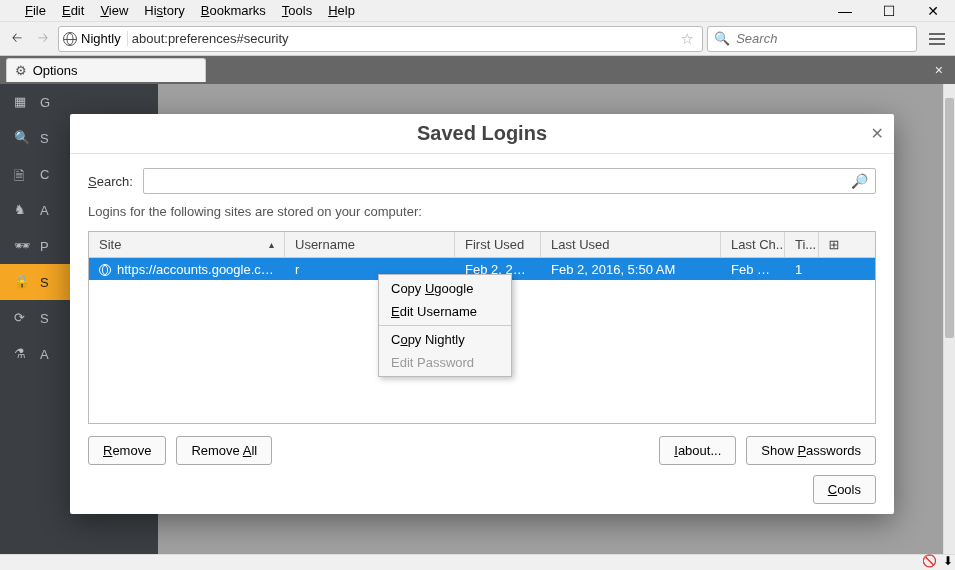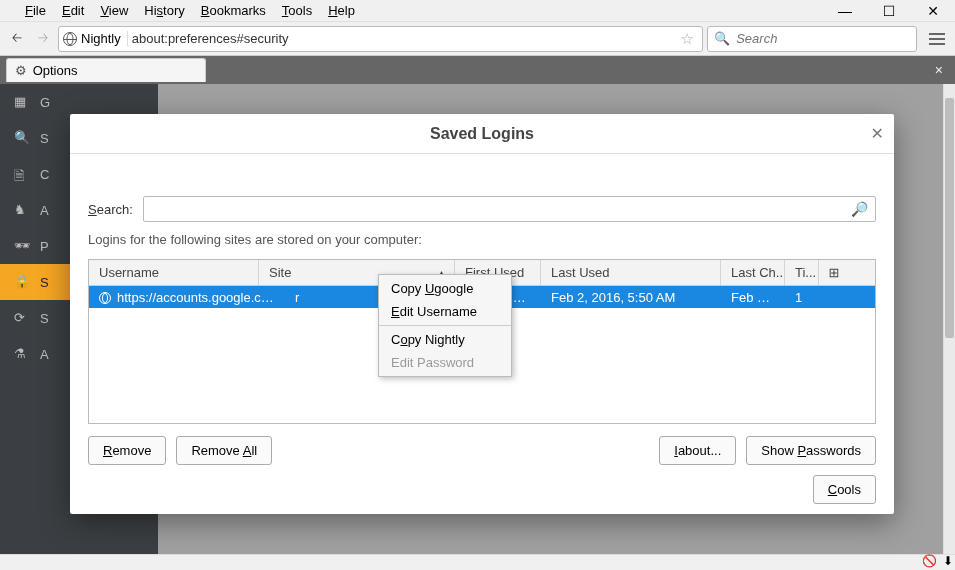--- a/index.html
+++ b/index.html
@@ -43,24 +43,24 @@
 .sbicon { width: 16px; height: 16px; display:inline-block; }
 .scrollbar-v { position: absolute; top: 84px; right: 0; width: 12px; bottom: 16px; background: #eaeaea; border-left: 1px solid #ddd; }
 .scrollbar-v .thumb { position: absolute; top: 14px; left: 1px; right: 1px; height: 240px; background: #bdbdbd; border-radius: 2px; }
 .statusbar { position: absolute; bottom: 0; left: 0; right: 0; height: 16px; background: #f0f0f0; border-top: 1px solid #ddd; }
 .sb-icon-r { position: absolute; right: 18px; bottom: 2px; font-size: 12px; }
 .sb-icon-r2 { position: absolute; right: 2px; bottom: 2px; font-size: 12px; }
 
 
 .dialog { position: absolute; top: 114px; left: 70px; width: 824px; height: 400px; background: #fff; box-shadow: 0 8px 30px rgba(0,0,0,0.4); border-radius: 2px; display: flex; flex-direction: column; }
 .dialog-header { height: 40px; border-bottom: 1px solid #e0e0e0; display: flex; align-items: center; justify-content: center; position: relative; }
-.dialog-title { font-weight: 600; color: #444; font-size: 16px; }
+.dialog-title { font-weight: 600; color: #444; font-size: 20px; }
 .dialog-close { position: absolute; right: 10px; top: 10px; color: #777; font-size: 16px; cursor: default; }
 .dialog-body { padding: 14px 18px 10px 18px; flex: 1; display: flex; flex-direction: column; }
-.search-row { display: flex; align-items: center; gap: 10px; margin-bottom: 10px; margin-top: 28px; }
+.search-row { display: flex; align-items: center; gap: 10px; margin-bottom: 10px; }
 .search-row label { color: #333; }
 .search-box { flex: 1; height: 26px; border: 1px solid #bbb; border-radius: 2px; display: flex; align-items: center; padding: 0 6px; }
 .search-box input { flex: 1; border: none; outline: none; }
 .mag-right { color: #1a6fb3; font-size: 14px; }
 .hint { color: #555; margin-bottom: 6px; }
 .table { border: 1px solid #bbb; flex: 1; display: flex; flex-direction: column; margin-top: 6px; }
 .thead { display: flex; background: #f3f3f3; border-bottom: 1px solid #ccc; height: 26px; align-items: center; }
 .th { padding: 0 10px; color: #444; border-right: 1px solid #d5d5d5; height: 100%; display: flex; align-items: center; white-space: nowrap; overflow: hidden; }
 .th.last { border-right: none; text-align:center; justify-content:center; }
 .th.site { width: 196px; }
@@ -185,25 +185,25 @@
     <div class="search-row">
       <label><span></span><span class="mnemonic">S</span><span>earch:</span></label>
       <div class="search-box">
         <input style="">
         <span class="mag-right">🔎</span>
       </div>
     </div>
     <div class="hint">Logins for the following sites are stored on your computer:</div>
     <div class="table">
       <div class="thead">
-        <div class="th user">Username</div>
         <div class="th site">
             <span>Site</span>
             <span class="sort-ind">▴</span>
           </div>
+        <div class="th user">Username</div>
         <div class="th first">First Used</div>
         <div class="th lastu">Last Used</div>
         <div class="th lastc">Last Ch...</div>
         <div class="th times">Ti...</div>
         <div class="th sel last">⊞</div>
       </div>
       <div class="row">
         <div class="td" style="width:196px;"><span class="globe2"></span><span>https://accounts.google.com</span></div>
         <div class="td" style="width:170px;">r</div>
         <div class="td" style="width:86px;">Feb 2, 2016</div>

